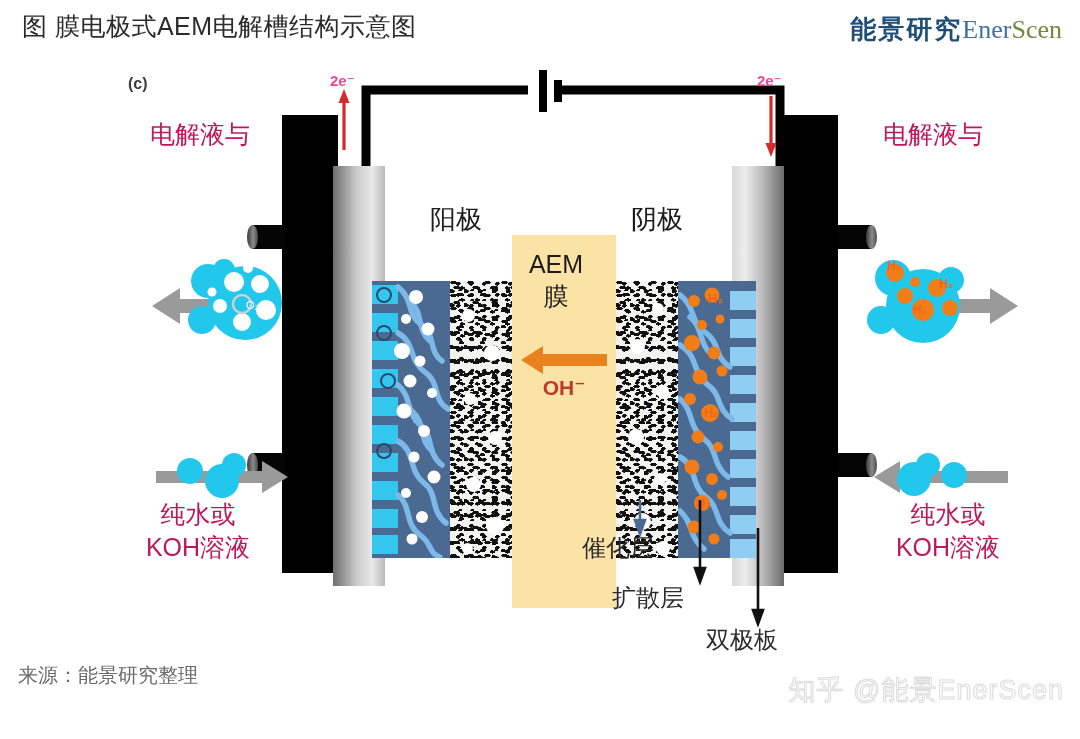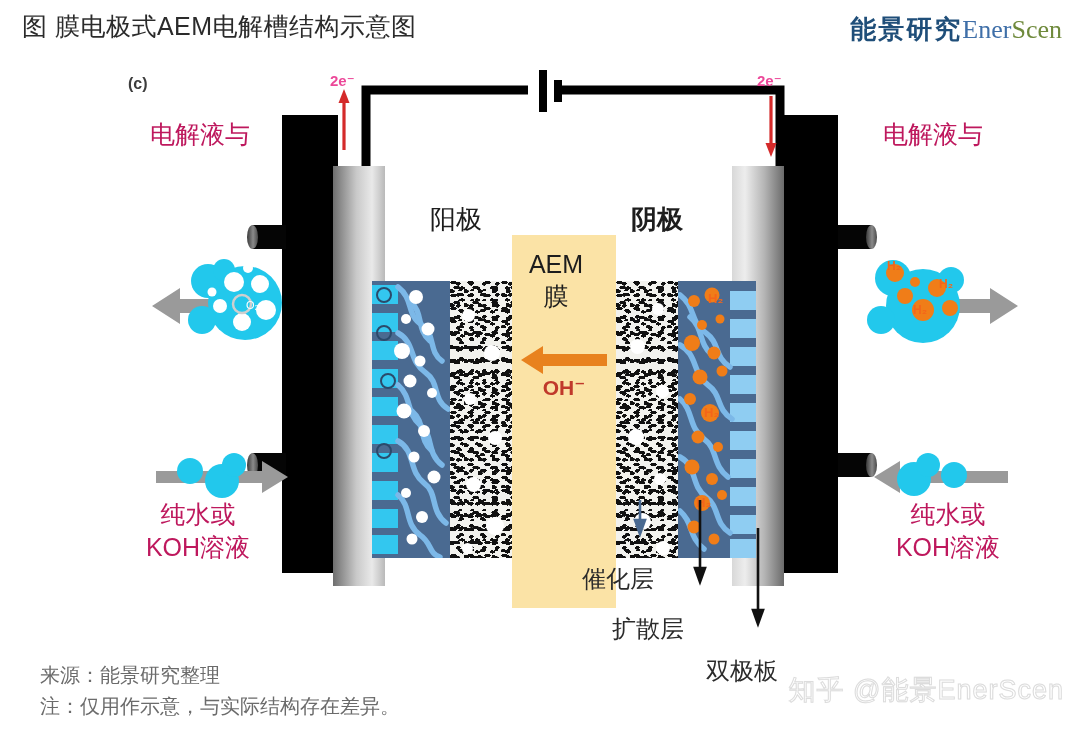--- a/index.html
+++ b/index.html
@@ -195,21 +195,21 @@
   }
 
   
   .electrode-head {
     font-size: 26px;
     color: #1d1d1d;
     top: 120px;
     margin-top: 24px;
   }
   #anode-head   { left: 430px; }
-  #cathode-head { left: 631px; font-weight: bold; }
+  #cathode-head { left: 631px; }
 
   
   #circuit { left: 0; top: 0; width: 1080px; height: 600px; pointer-events: none; }
 
   .elabel {
     font-size: 15px;
     font-weight: bold;
     color: #ec4899;
   }
   #elabel-left  { left: 330px; top: 14px; }
@@ -232,31 +232,30 @@
   #o2-cluster { left: 150px; top: 190px; width: 150px; height: 110px; }
   #h2-cluster { left: 855px; top: 190px; width: 165px; height: 110px; }
   #water-left  { left: 150px; top: 395px; width: 140px; height: 48px; }
   #water-right { left: 870px; top: 395px; width: 145px; height: 48px; }
 
   
   .callout {
     font-size: 24px;
     color: #2b2b2b;
     white-space: nowrap;
-    margin-top: 31px;
   }
   #callout-catalyst  { left: 582px; top: 474px; }
   #callout-diffusion { left: 612px; top: 524px; }
   #callout-bipolar   { left: 706px; top: 566px; }
   #callouts-svg { left: 0; top: 0; width: 1080px; height: 600px; pointer-events: none; }
 
   
   #footer {
     position: absolute;
-    left: 40px; top: 660px;
+    left: 18px; top: 660px;
     font-size: 20px;
     color: #6b6b6b;
     line-height: 1.55;
   }
   #watermark {
     position: absolute;
     right: 16px; top: 672px;
     font-size: 27px;
     color: #ffffff;
     -webkit-text-stroke: 1px #dcdcdc;
@@ -542,15 +541,14 @@
   </svg>
 
   <div class="abs callout" id="callout-catalyst">催化层</div>
   <div class="abs callout" id="callout-diffusion">扩散层</div>
   <div class="abs callout" id="callout-bipolar">双极板</div>
 
 </div>
 
 <div id="footer">
   <div>来源：能景研究整理</div>
-  <div>注：仅用作示意，与实际结构存在差异。</div>
 </div>
 <div id="watermark">知乎 @能景EnerScen</div>
 
 </body></html>

